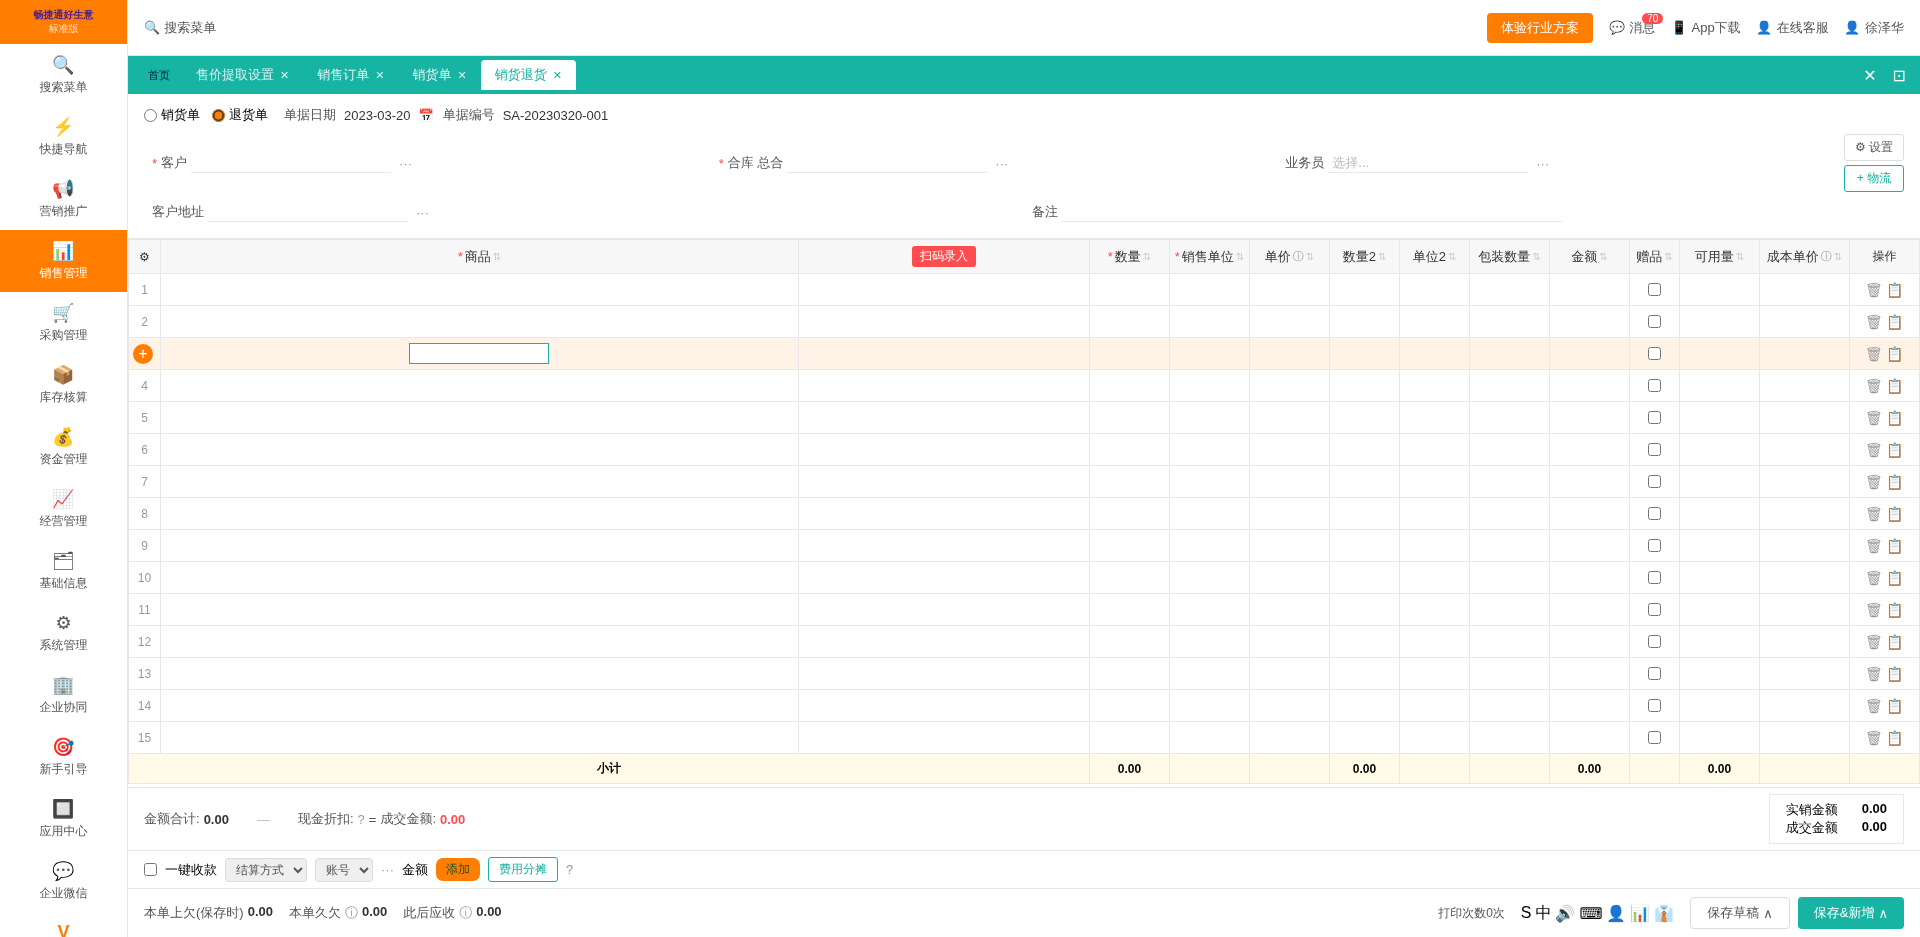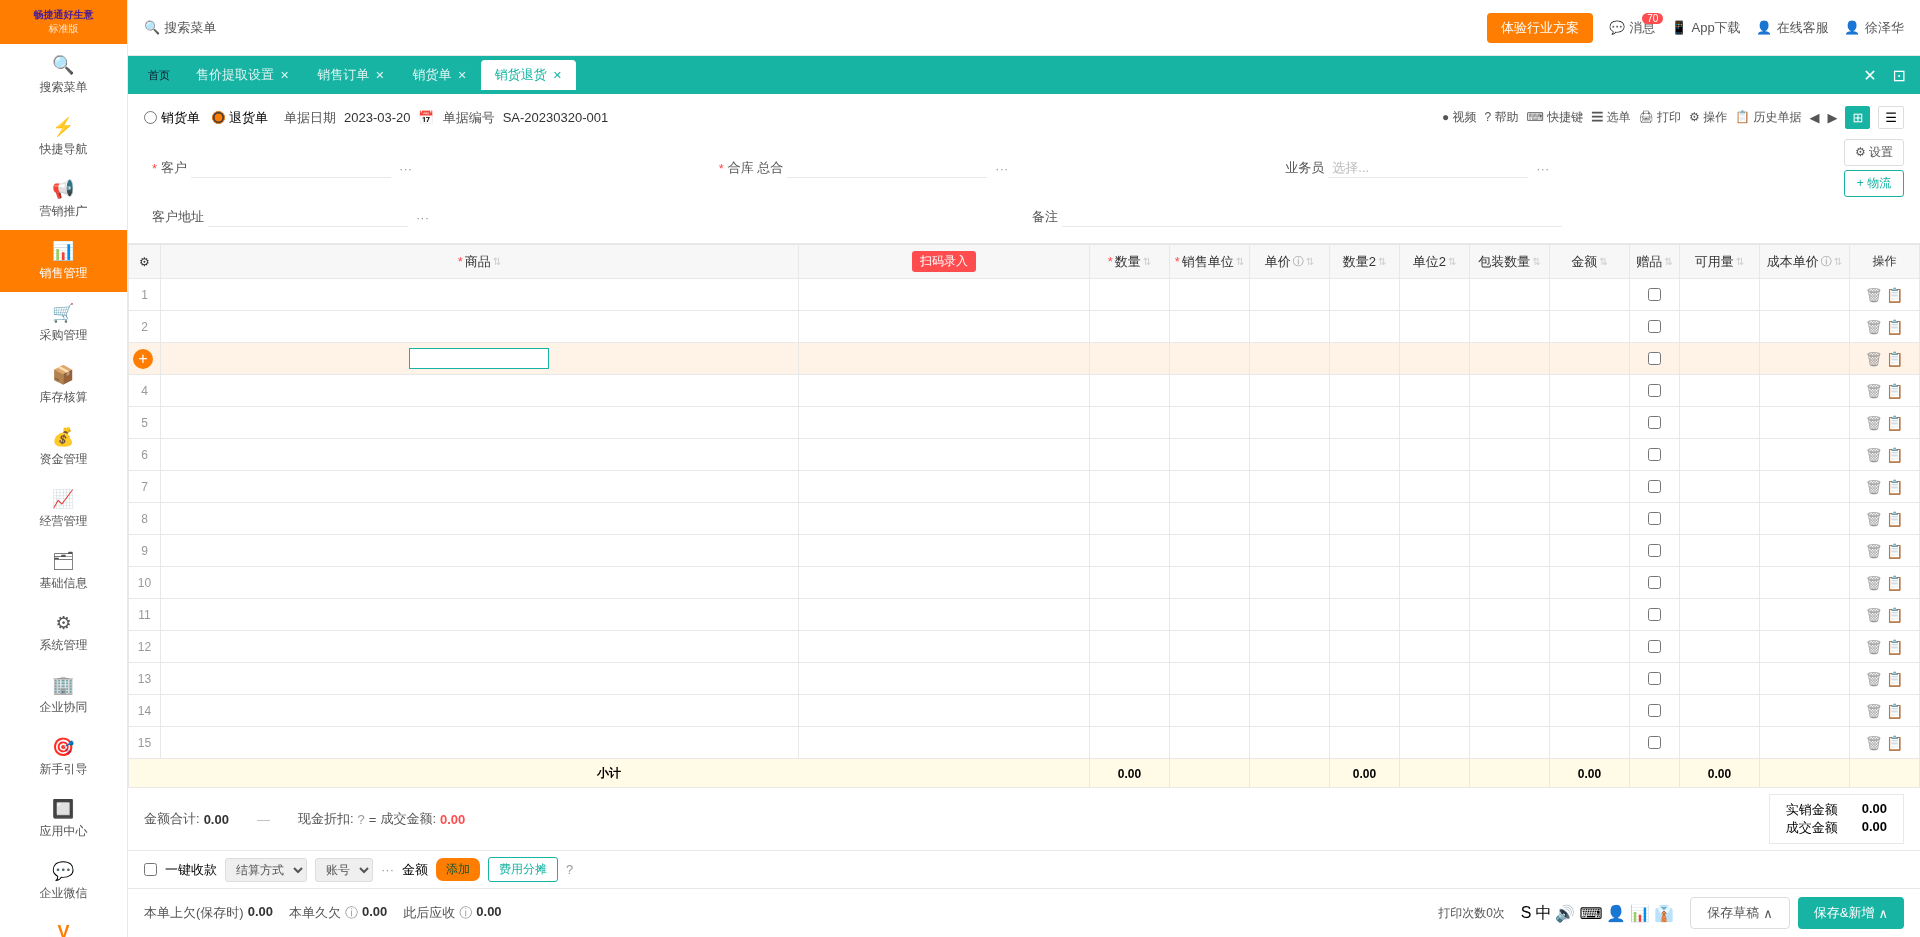--- a/index.html
+++ b/index.html
@@ -256,35 +256,20 @@
             <span>退货单</span>
           </label>
         </div>
         <div class="form-date-row">
           <span class="form-label">单据日期</span>
           <span class="form-value">2023-03-20</span>
           <span>📅</span>
           <span class="form-label">单据编号</span>
           <span class="form-value">SA-20230320-001</span>
         </div>
-        <div style="margin-left:auto;display:flex;gap:8px;">
-          <div style="display:flex;gap:8px;align-items:center;">
-            <span style="color:#555;font-size:12px;cursor:pointer;">● 视频</span>
-            <span style="color:#555;font-size:12px;cursor:pointer;">? 帮助</span>
-            <span style="color:#555;font-size:12px;cursor:pointer;">⌨ 快捷键</span>
-            <span style="color:#555;font-size:12px;cursor:pointer;">☰ 选单</span>
-            <span style="color:#555;font-size:12px;cursor:pointer;">🖨 打印</span>
-            <span style="color:#555;font-size:12px;cursor:pointer;">⚙ 操作</span>
-            <span style="color:#555;font-size:12px;cursor:pointer;">📋 历史单据</span>
-            <span style="color:#555;cursor:pointer;">◀</span>
-            <span style="color:#555;cursor:pointer;">▶</span>
-            <button class="toolbar-view-btn active">⊞</button>
-            <button class="toolbar-view-btn">☰</button>
-          </div>
-        </div>
       </div>
       <div class="form-fields-row">
         <div class="form-field">
           <span class="req">*</span>
           <span class="form-label">客户</span>
           <input class="form-field-input" type="text" style="width: 200px;">
           <span class="form-field-dots">···</span>
         </div>
         <div class="form-field">
           <span class="req">*</span>

